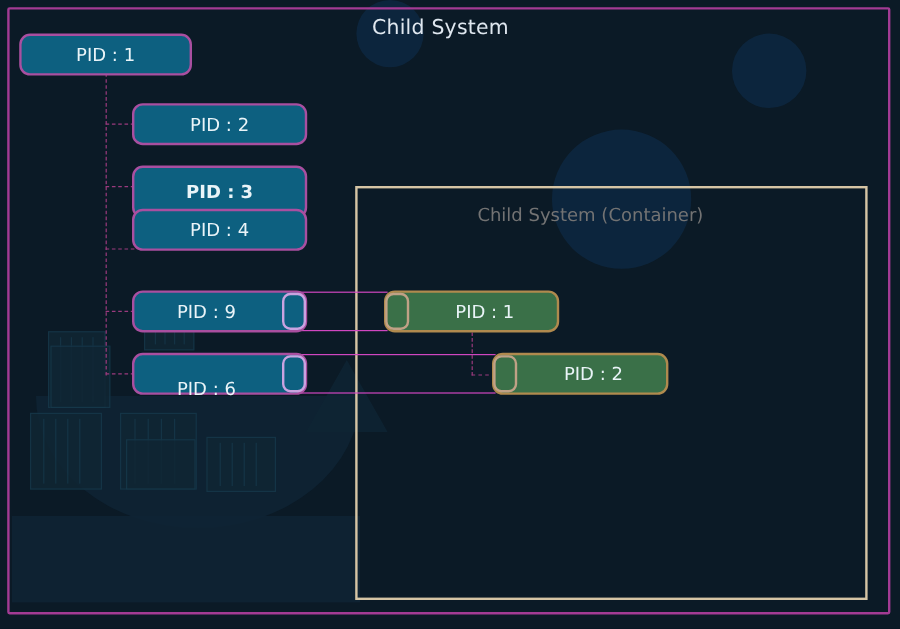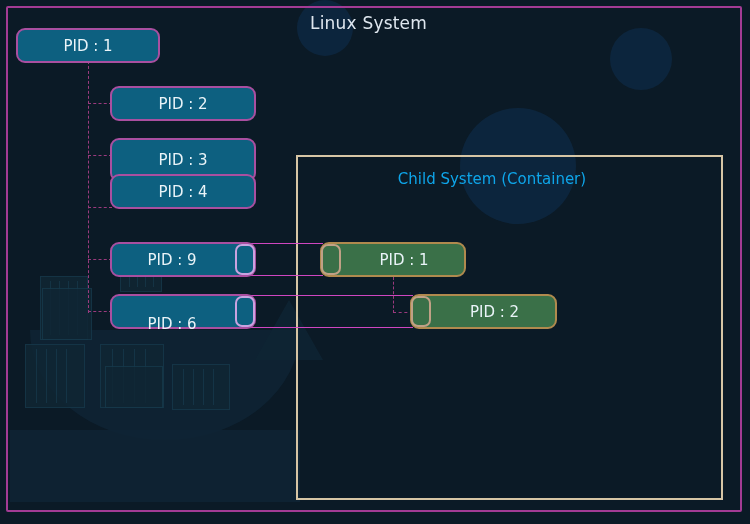--- a/index.html
+++ b/index.html
@@ -87,21 +87,21 @@
     width: 427px; height: 345px;
     border: 2px solid #d6c5a5;
     box-sizing: border-box;
   }
   #container-title {
     position: absolute;
     left: 296px; top: 170px;
     width: 392px;
     text-align: center;
     font-size: 15px;
-    color: #0ea5e9;
+    color: #737373;
     white-space: nowrap;
   }
 
   
   .pid-box {
     position: absolute;
     box-sizing: border-box;
     border-radius: 9px;
     display: flex;
     align-items: center;
@@ -189,21 +189,21 @@
       <i style="left:40px"></i>
   </div>
   <div class="bg-crate" style="left:120px; top:266px; width:40px; height:24px;">
     <i style="left:8px"></i>
       <i style="left:16px"></i>
       <i style="left:24px"></i>
       <i style="left:32px"></i>
   </div>
 
   <div id="outer-frame"></div>
-  <div id="linux-title">Linux System</div>
+  <div id="linux-title">Child System</div>
 
   <div id="container-box"></div>
   <div id="container-title">Child System (Container)</div>
 
   <div class="line v-dash" style="left:88px; top:61px; height:252px;"></div>
 
   <div class="line h-dash" style="left:88px; top:103px; width:24px;"></div>
   <div class="line h-dash" style="left:88px; top:155px; width:24px;"></div>
   <div class="line h-dash" style="left:88px; top:207px; width:24px;"></div>
   <div class="line h-dash" style="left:88px; top:259px; width:24px;"></div>
@@ -219,21 +219,21 @@
   <div class="line h-dash" style="left:393px; top:312px; width:20px;"></div>
 
   <div class="pid-box host" style="left:16px; top:28px; width:144px; height:35px;">
     <span>PID : 1</span>
   </div>
 
   <div class="pid-box host" style="left:110px; top:86px; width:146px; height:35px;">
     <span>PID : 2</span>
   </div>
 
-  <div class="pid-box host" style="left:110px; top:138px; width:146px; height:44px;">
+  <div class="pid-box host" style="left:110px; top:138px; width:146px; height:44px;font-weight:bold;">
     <span>PID : 3</span>
   </div>
 
   <div class="pid-box host" style="left:110px; top:174px; width:146px; height:35px;">
     <span>PID : 4</span>
   </div>
 
   <div class="pid-box host" style="left:110px; top:242px; width:146px; height:35px;">
     <span style="margin-right:22px;">PID : 9</span>
     <span class="ns-tab right"></span>

